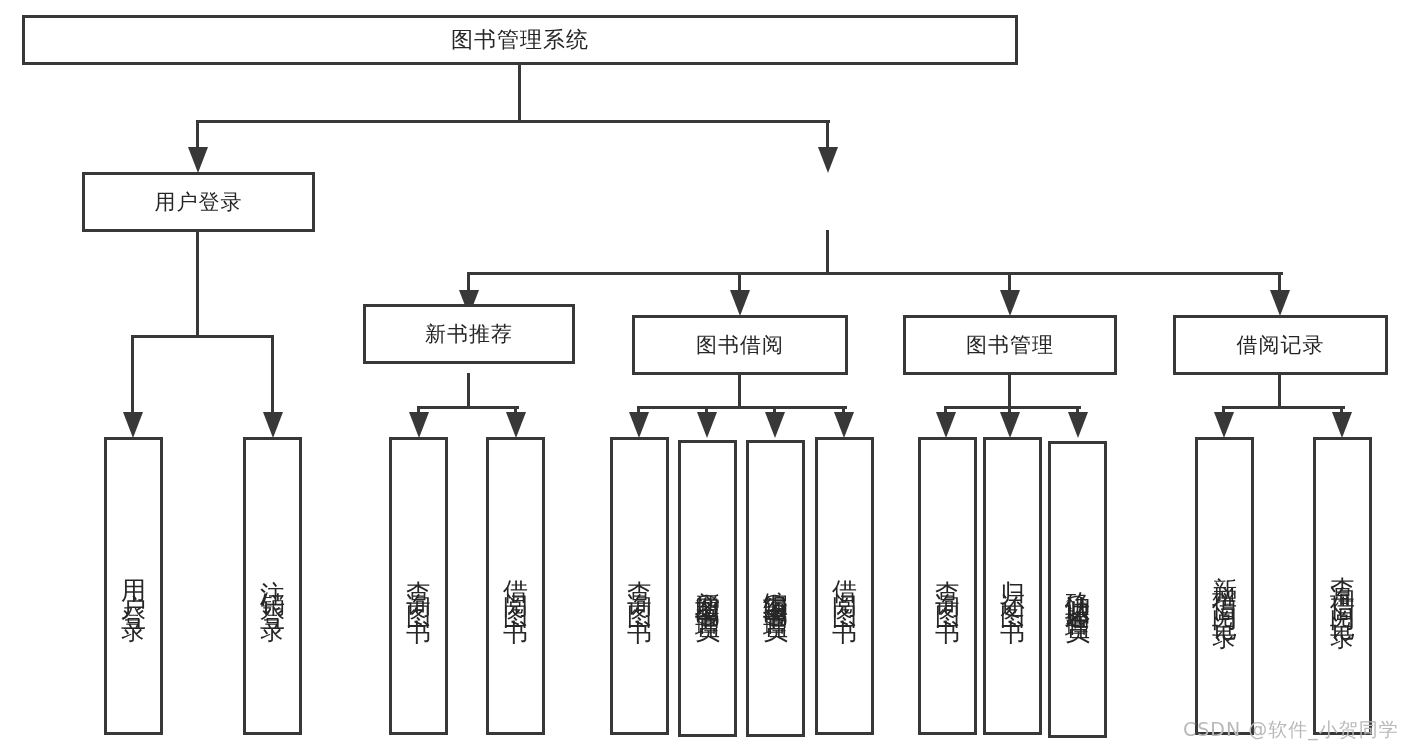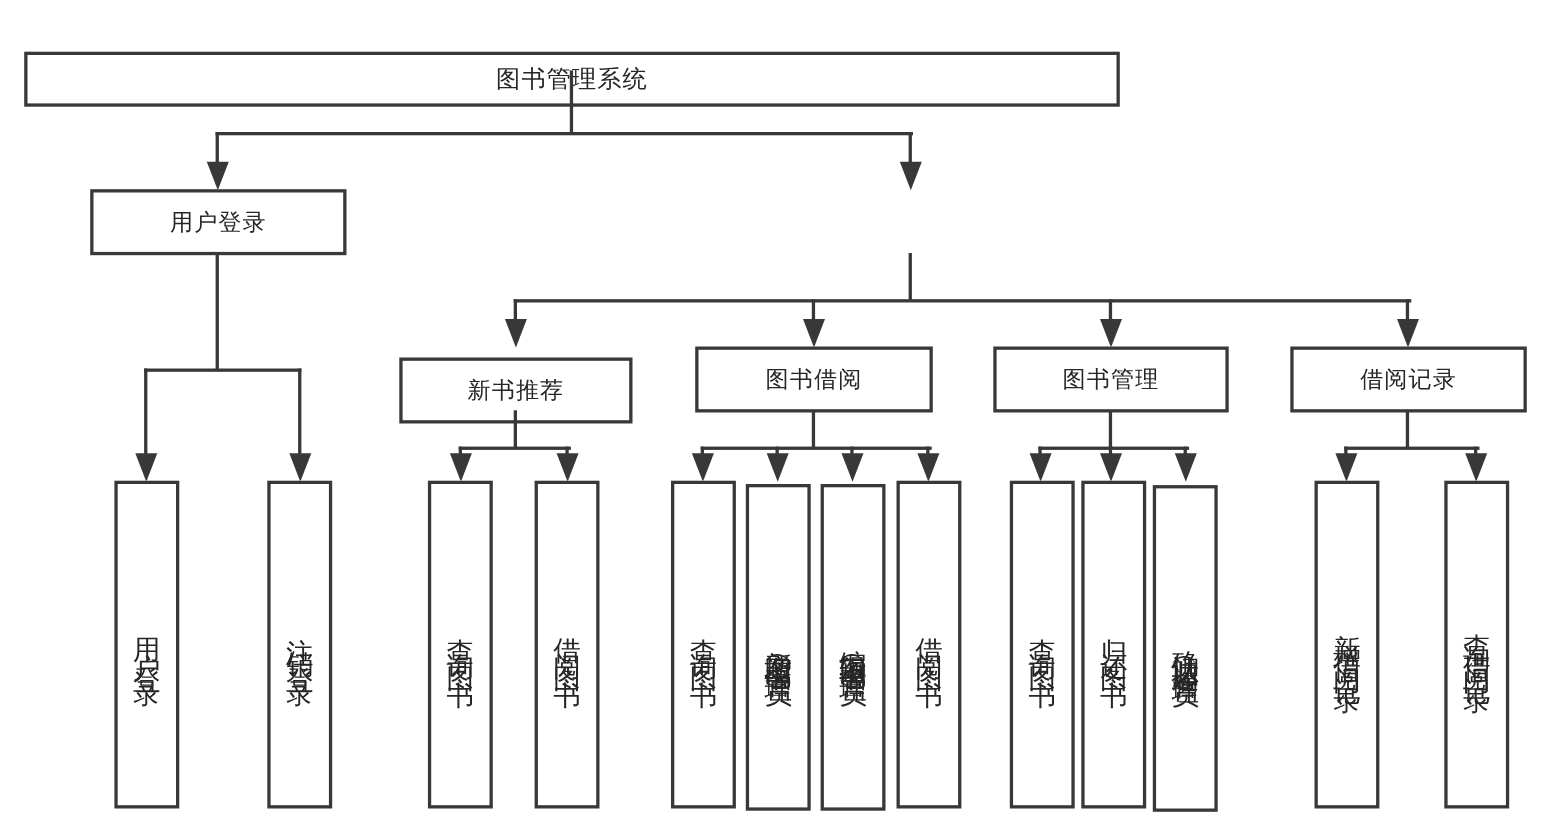--- a/index.html
+++ b/index.html
@@ -52,21 +52,21 @@
     letter-spacing: 1px;
     white-space: nowrap;
     z-index: 5;
   }
 </style>
 </head>
 <body>
 
 <div class="stage">
 
-  <div class="box" style="left:22px; top:15px; width:996px; height:50px;margin-top:32px;">
+  <div class="box" style="left:22px; top:15px; width:996px; height:50px;">
     <span class="hlabel root-label">图书管理系统</span>
   </div>
 
   <div class="vline" style="left:518px; top:64px; height:58px;"></div>
   <div class="hline" style="left:196px; top:120px; width:634px;"></div>
   <div class="vline" style="left:196px; top:120px; height:30px;"></div>
   <div class="vline" style="left:826px; top:120px; height:30px;"></div>
   <div class="arrow" style="left:188px; top:147px;"></div>
   <div class="arrow" style="left:818px; top:147px;"></div>
 
@@ -85,21 +85,21 @@
   <div class="hline" style="left:467px; top:272px; width:816px;"></div>
   <div class="vline" style="left:467px; top:272px; height:20px;"></div>
   <div class="vline" style="left:738px; top:272px; height:20px;"></div>
   <div class="vline" style="left:1008px; top:272px; height:20px;"></div>
   <div class="vline" style="left:1278px; top:272px; height:20px;"></div>
   <div class="arrow" style="left:459px; top:290px;"></div>
   <div class="arrow" style="left:730px; top:290px;"></div>
   <div class="arrow" style="left:1000px; top:290px;"></div>
   <div class="arrow" style="left:1270px; top:290px;"></div>
 
-  <div class="box" style="left:363px; top:325px; width:212px; height:60px;">
+  <div class="box" style="left:363px; top:304px; width:212px; height:60px;">
     <span class="hlabel">新书推荐</span>
   </div>
   <div class="box" style="left:632px; top:315px; width:216px; height:60px;">
     <span class="hlabel">图书借阅</span>
   </div>
   <div class="box" style="left:903px; top:315px; width:214px; height:60px;">
     <span class="hlabel">图书管理</span>
   </div>
   <div class="box" style="left:1173px; top:315px; width:215px; height:60px;">
     <span class="hlabel">借阅记录</span>
@@ -176,14 +176,15 @@
     <span>确认归还（管理员）</span>
   </div>
 
   <div class="box vbox ls10" style="left:1195px; top:437px; width:59px; height:298px;">
     <span>新增借阅记录</span>
   </div>
   <div class="box vbox ls10" style="left:1313px; top:437px; width:59px; height:298px;">
     <span>查询借阅记录</span>
   </div>
 
+  <div class="watermark">CSDN @软件_小贺同学</div>
 
 </div>
 
 </body></html>

